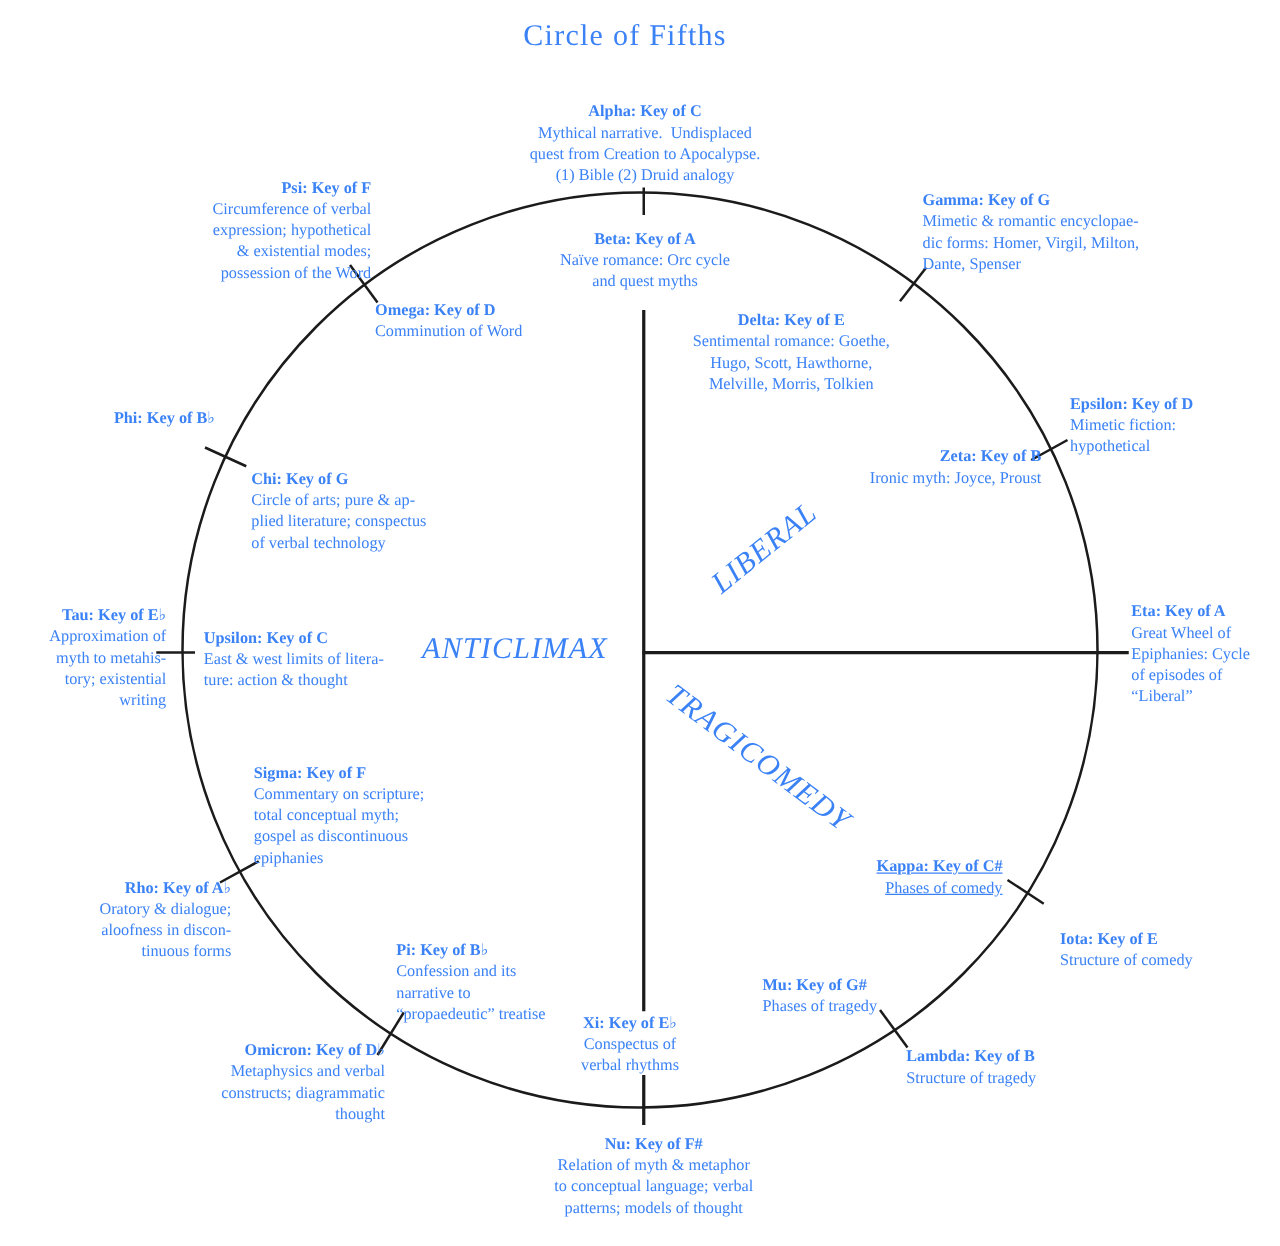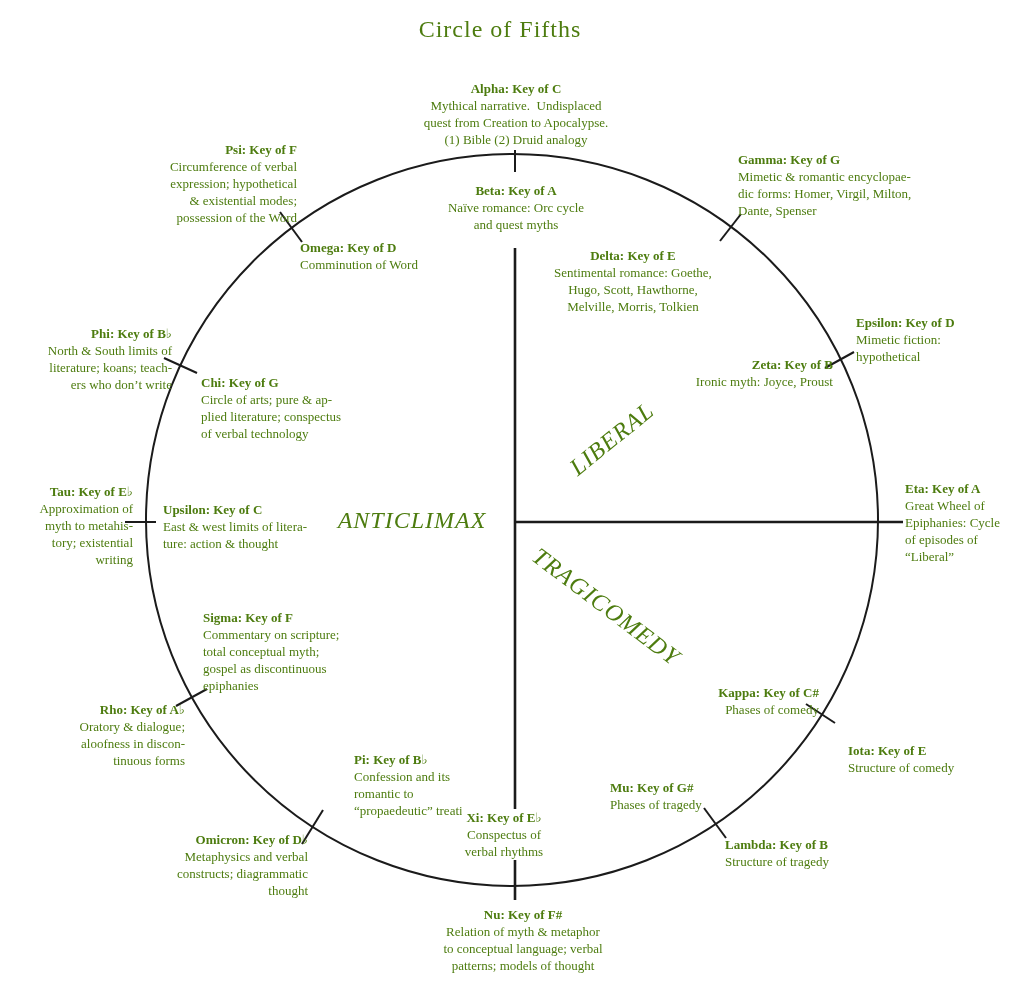--- a/index.html
+++ b/index.html
@@ -1,18 +1,18 @@
 <!DOCTYPE html>
 <html><head>
 <meta charset="utf-8">
 <style>
   html,body{margin:0;padding:0;background:#fff;}
   #canvas{
     position:relative;width:1024px;height:997px;background:#ffffff;overflow:hidden;
-    font-family:"Liberation Serif","DejaVu Serif",serif;color:#4d7c0f;
+    font-family:"Liberation Serif","DejaVu Serif",serif;color:#3b82f6;
   }
   #diagram-svg{position:absolute;left:0;top:0;z-index:0;}
   .blk{position:absolute;z-index:1;font-size:13px;line-height:17px;}
   .blk .hdr{font-weight:bold;white-space:pre;}
   .blk .ln{white-space:pre;}
   .r{text-align:right;}
   .c{text-align:center;}
   .cx{transform:translateX(-50%);}
   .cover{background:#ffffff;padding:0 3px;}
   .title{position:absolute;z-index:1;font-size:24px;letter-spacing:1px;white-space:pre;}
@@ -88,25 +88,20 @@
     <div class="hdr">Delta: Key of E</div>
     <div>
         <div class="ln">Sentimental romance: Goethe,</div>
         <div class="ln">Hugo, Scott, Hawthorne,</div>
         <div class="ln">Melville, Morris, Tolkien</div>
       </div>
   </div>
 
   <div class="blk r" style="right:852px;top:301px;margin-top:24px;">
     <div class="hdr">Phi: Key of B♭</div>
-    <div>
-        <div class="ln">North &amp; South limits of</div>
-        <div class="ln">literature; koans; teach-</div>
-        <div class="ln">ers who don’t write</div>
-      </div>
   </div>
 
   <div class="blk" style="left:856px;top:314px;">
     <div class="hdr">Epsilon: Key of D</div>
     <div>
         <div class="ln">Mimetic fiction:</div>
         <div class="ln">hypothetical</div>
       </div>
   </div>
 
@@ -162,21 +157,21 @@
   <div class="blk" style="left:203px;top:609px;">
     <div class="hdr">Sigma: Key of F</div>
     <div>
         <div class="ln">Commentary on scripture;</div>
         <div class="ln">total conceptual myth;</div>
         <div class="ln">gospel as discontinuous</div>
         <div class="ln">epiphanies</div>
       </div>
   </div>
 
-  <div class="blk r" style="right:205px;top:684px;">
+  <div class="blk r" style="right:222px;top:684px;text-decoration:underline;">
     <div class="hdr">Kappa: Key of C#</div>
     <div>
         <div class="ln">Phases of comedy</div>
       </div>
   </div>
 
   <div class="blk r" style="right:839px;top:701px;">
     <div class="hdr">Rho: Key of A♭</div>
     <div>
         <div class="ln">Oratory &amp; dialogue;</div>
@@ -185,25 +180,25 @@
       </div>
   </div>
 
   <div class="blk" style="left:848px;top:727px;margin-top:15px;">
     <div class="hdr">Iota: Key of E</div>
     <div>
         <div class="ln">Structure of comedy</div>
       </div>
   </div>
 
-  <div class="blk" style="left:317px;top:751px;margin-left:37px;">
+  <div class="blk" style="left:317px;top:751px;">
     <div class="hdr">Pi: Key of B♭</div>
     <div>
         <div class="ln">Confession and its</div>
-        <div class="ln">romantic to</div>
+        <div class="ln">narrative to</div>
         <div class="ln">“propaedeutic” treatise</div>
       </div>
   </div>
 
   <div class="blk" style="left:610px;top:779px;">
     <div class="hdr">Mu: Key of G#</div>
     <div>
         <div class="ln">Phases of tragedy</div>
       </div>
   </div>

